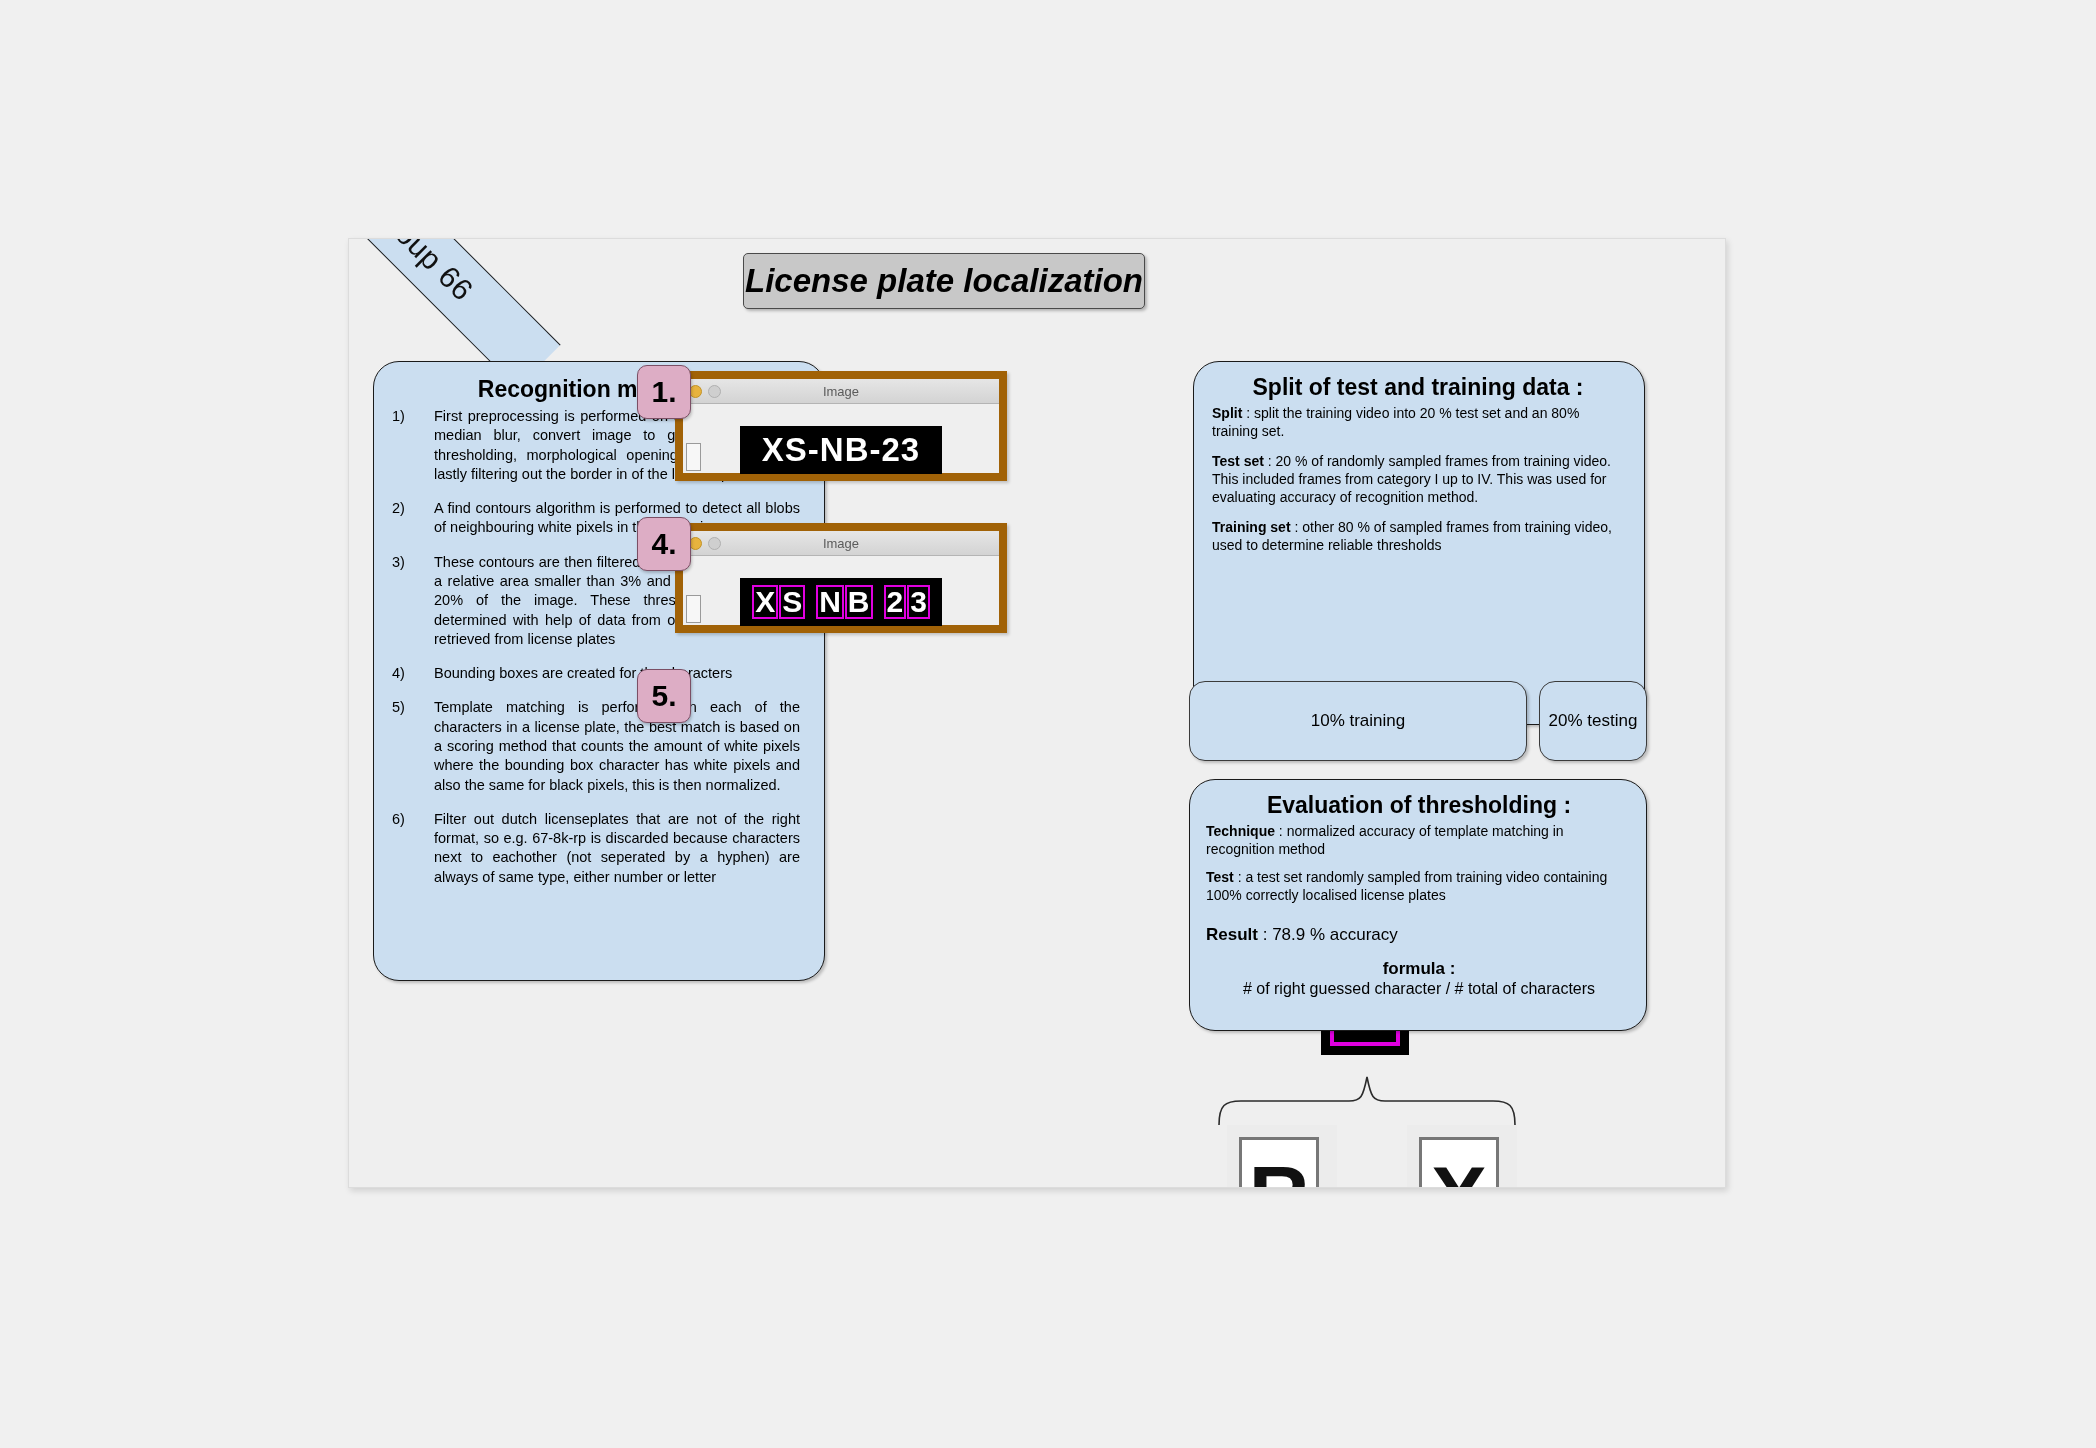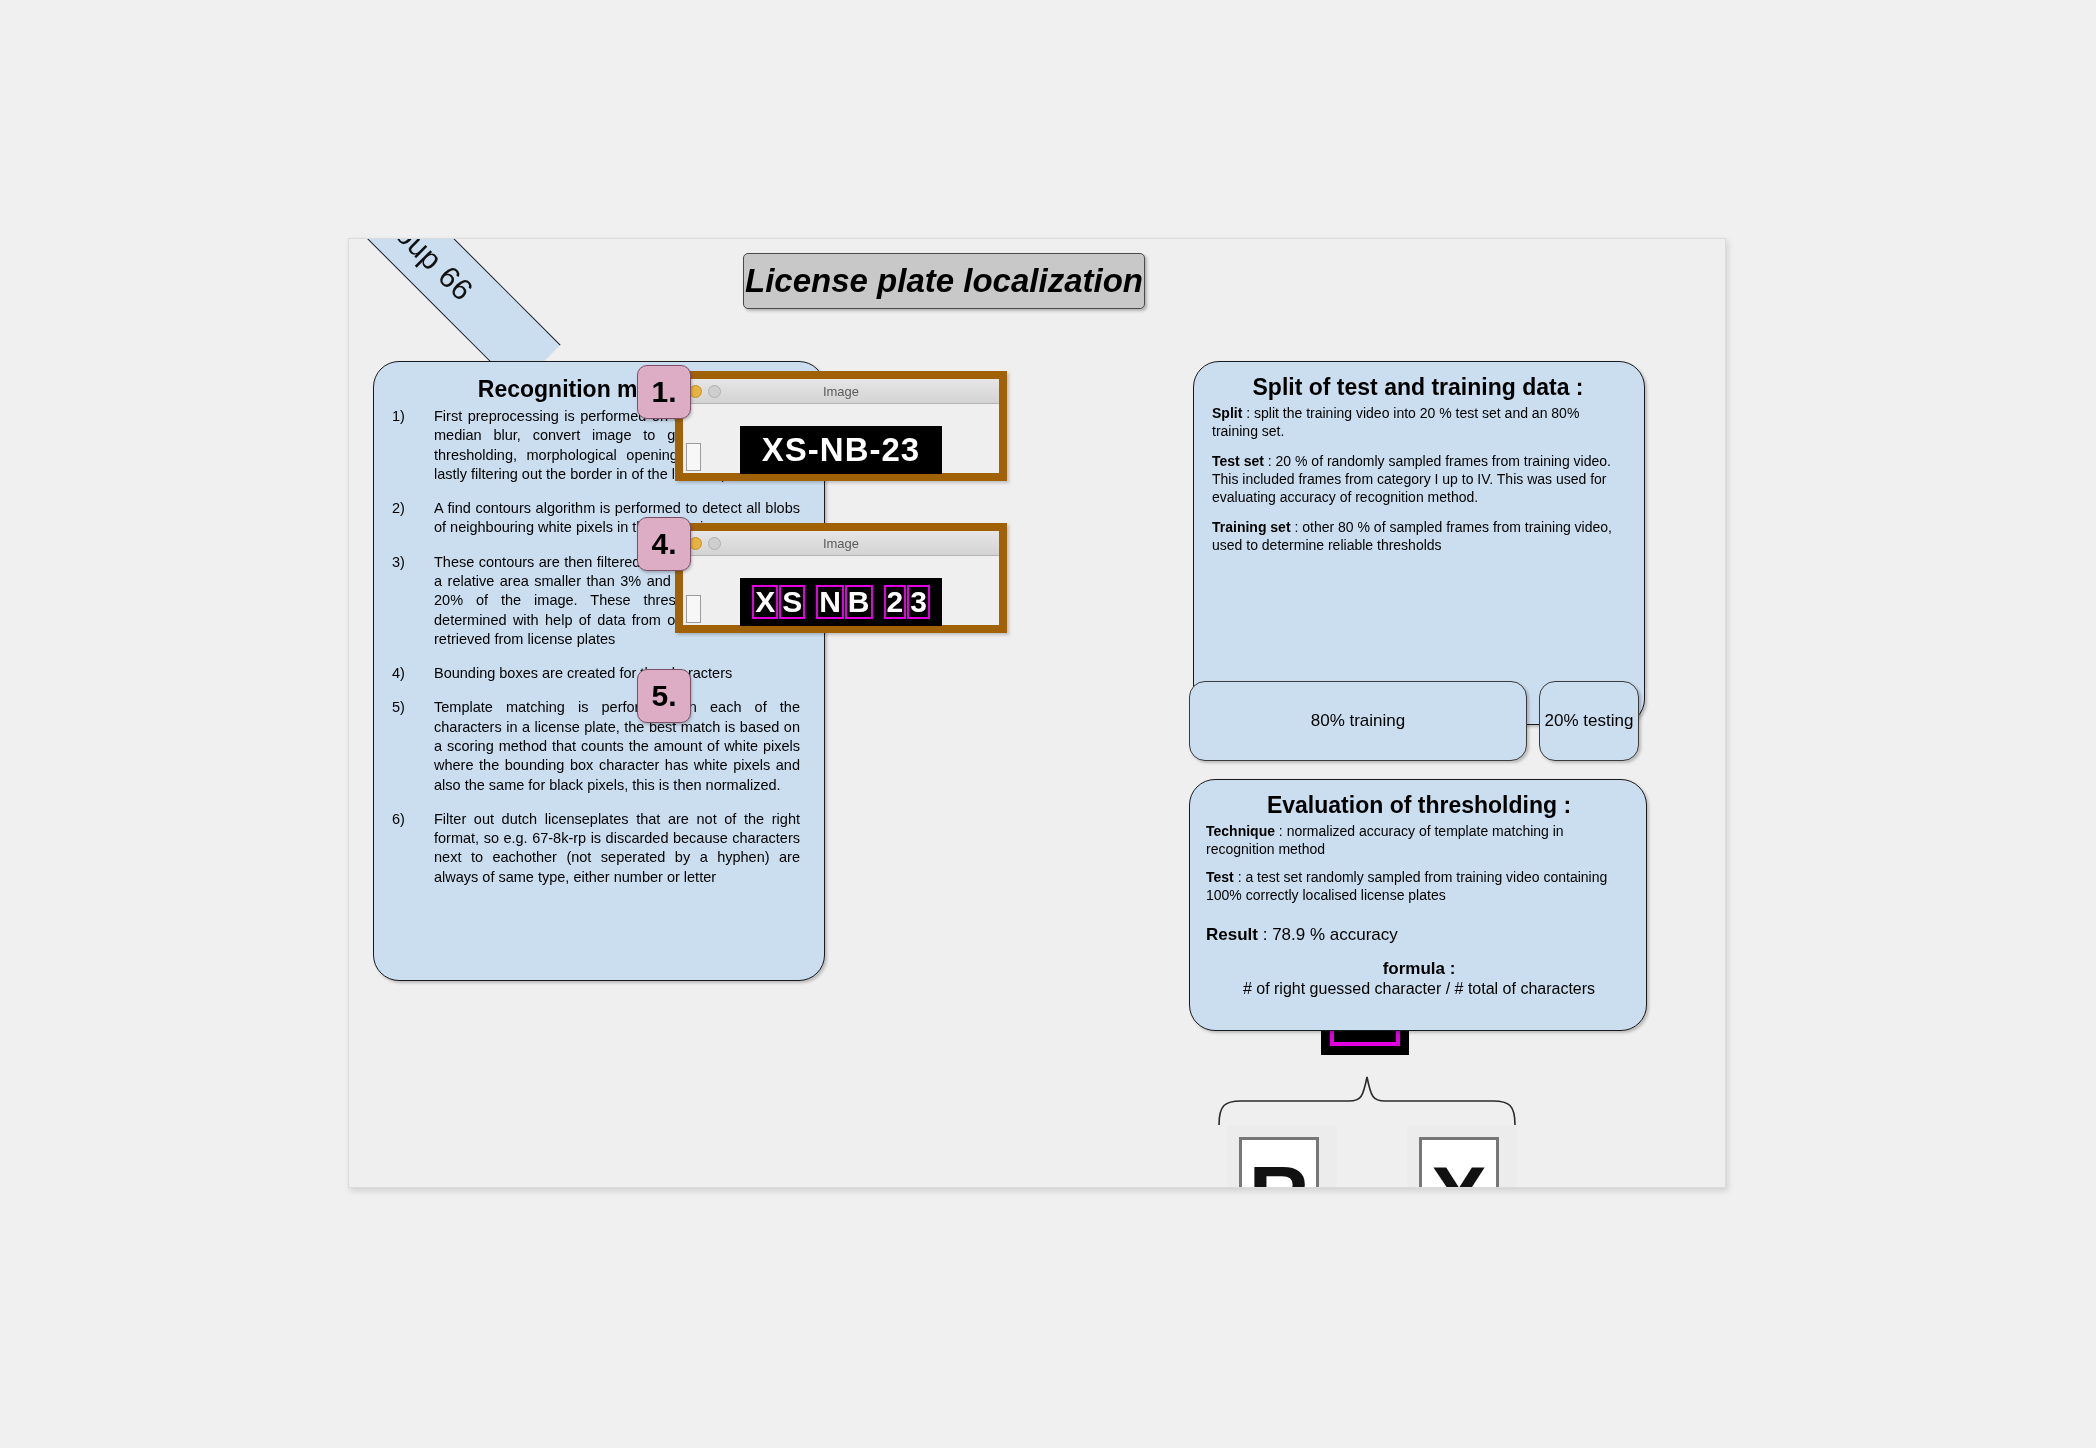--- a/index.html
+++ b/index.html
@@ -72,21 +72,21 @@
   .step-row{display:flex;margin-bottom:15px;}
   .step-num{width:42px;flex:0 0 42px;font-size:14.5px;color:#000;padding-top:1px;}
   .step-txt{flex:1;font-size:14.5px;line-height:1.33;color:#000;text-align:justify;}
   
   #split-panel{ left:844px; top:122px; width:452px; height:364px; padding:12px 20px 8px 18px;}
   .para{font-size:14px;line-height:1.26;color:#000;margin:0 0 13px 0;}
   .para b{font-weight:bold;}
   
   #train-bar{left:840px; top:442px; width:338px; height:80px;border-radius:16px;
              display:flex;align-items:center;justify-content:center;border-color:#3b3b3b;}
-  #test-bar{left:1190px; top:442px; width:100px; height:80px;border-radius:16px;
+  #test-bar{left:1190px; top:442px; width:108px; height:80px;border-radius:16px;
              display:flex;align-items:center;justify-content:center;border-color:#3b3b3b;}
   #train-bar span,#test-bar span{font-size:17px;color:#000;}
   
   #eval-panel{left:840px; top:540px; width:458px; height:252px; padding:12px 14px 8px 16px;}
   #eval-panel .para{margin-bottom:11px;}
   .result-line{font-size:17px;color:#000;margin:20px 0 0 0;}
   .formula-head{font-size:17px;font-weight:bold;text-align:center;margin:14px 0 0 0;}
   .formula-body{font-size:16px;text-align:center;margin:1px 0 0 0;white-space:nowrap;}
   
   .badge{
@@ -291,21 +291,21 @@
     </p>
     <p class="para">
       <b>Test set</b><span> : 20 % of randomly sampled frames from training video. This included frames from category I up to IV. This was used for evaluating accuracy of recognition method.</span>
     </p>
     <p class="para">
       <b>Training set</b><span> : other 80 % of sampled frames from training video, used to determine reliable thresholds</span>
     </p>
   </div>
 
   <div class="panel" id="train-bar">
-    <span>80% training</span>
+    <span>10% training</span>
   </div>
   <div class="panel" id="test-bar">
     <span>20% testing</span>
   </div>
 
   <div class="panel" id="eval-panel">
     <div class="panel-title">Evaluation of thresholding  :</div>
     <p class="para">
       <b>Technique</b><span> : normalized accuracy of template matching in recognition method</span>
     </p>

